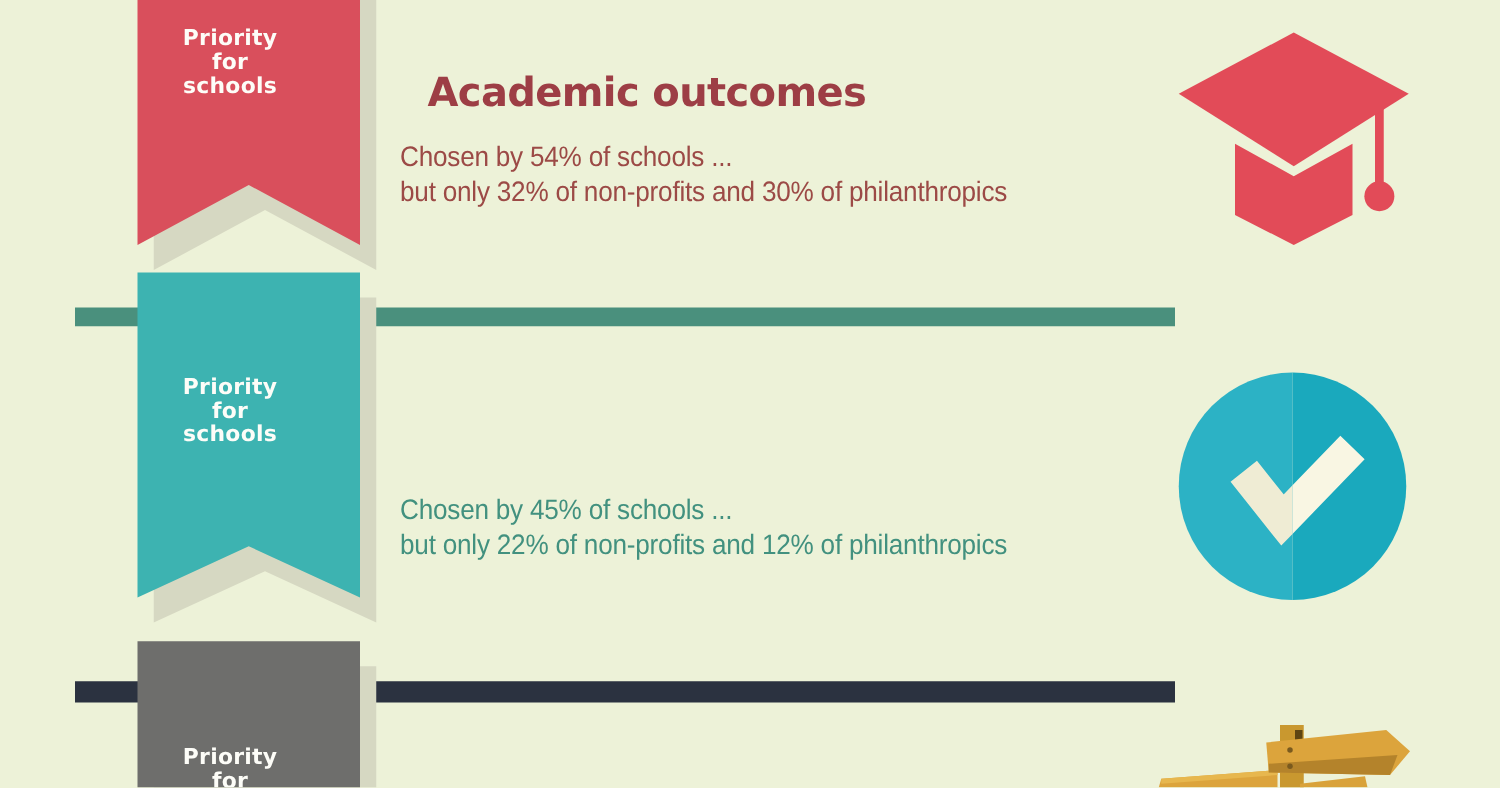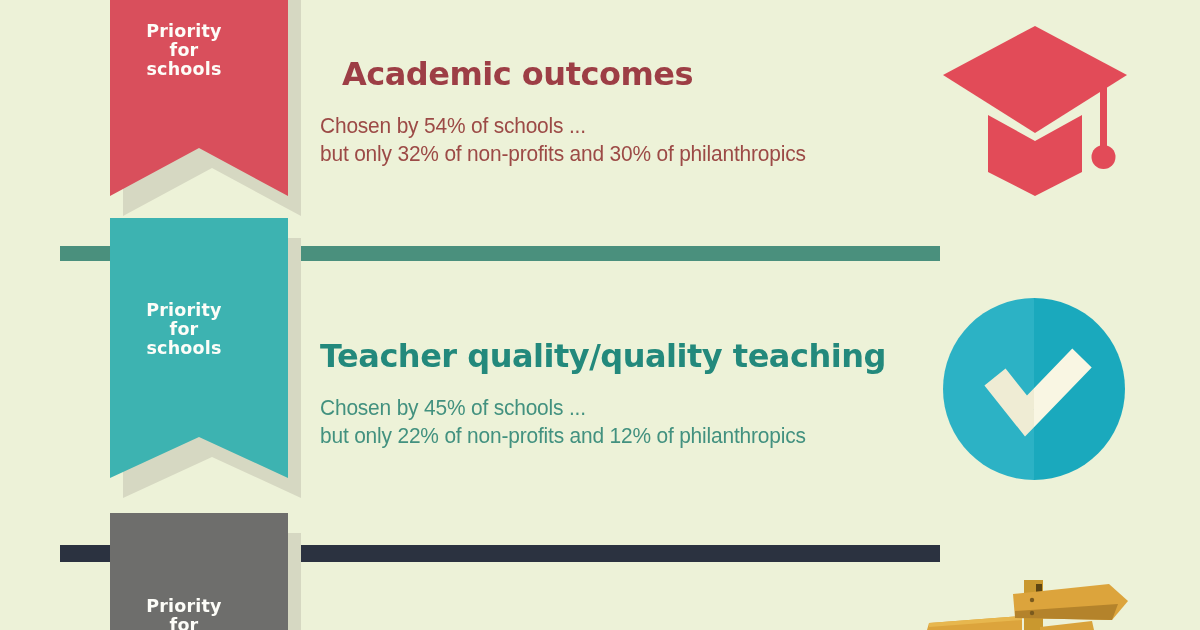--- a/index.html
+++ b/index.html
@@ -98,19 +98,18 @@
     <span>Priority</span>
     <span>for</span>
   </div>
 
   <div class="sec-title t-1">Academic outcomes</div>
   <div class="sec-body b-1">
     <div>Chosen by 54% of schools ...</div>
     <div>but only 32% of non-profits and 30% of philanthropics</div>
   </div>
 
-  <div class="sec-title t-2">Teacher quality/quality teaching</div>
   <div class="sec-body b-2">
     <div>Chosen by 45% of schools ...</div>
     <div>but only 22% of non-profits and 12% of philanthropics</div>
   </div>
 
 </div>
 
 </body></html>

